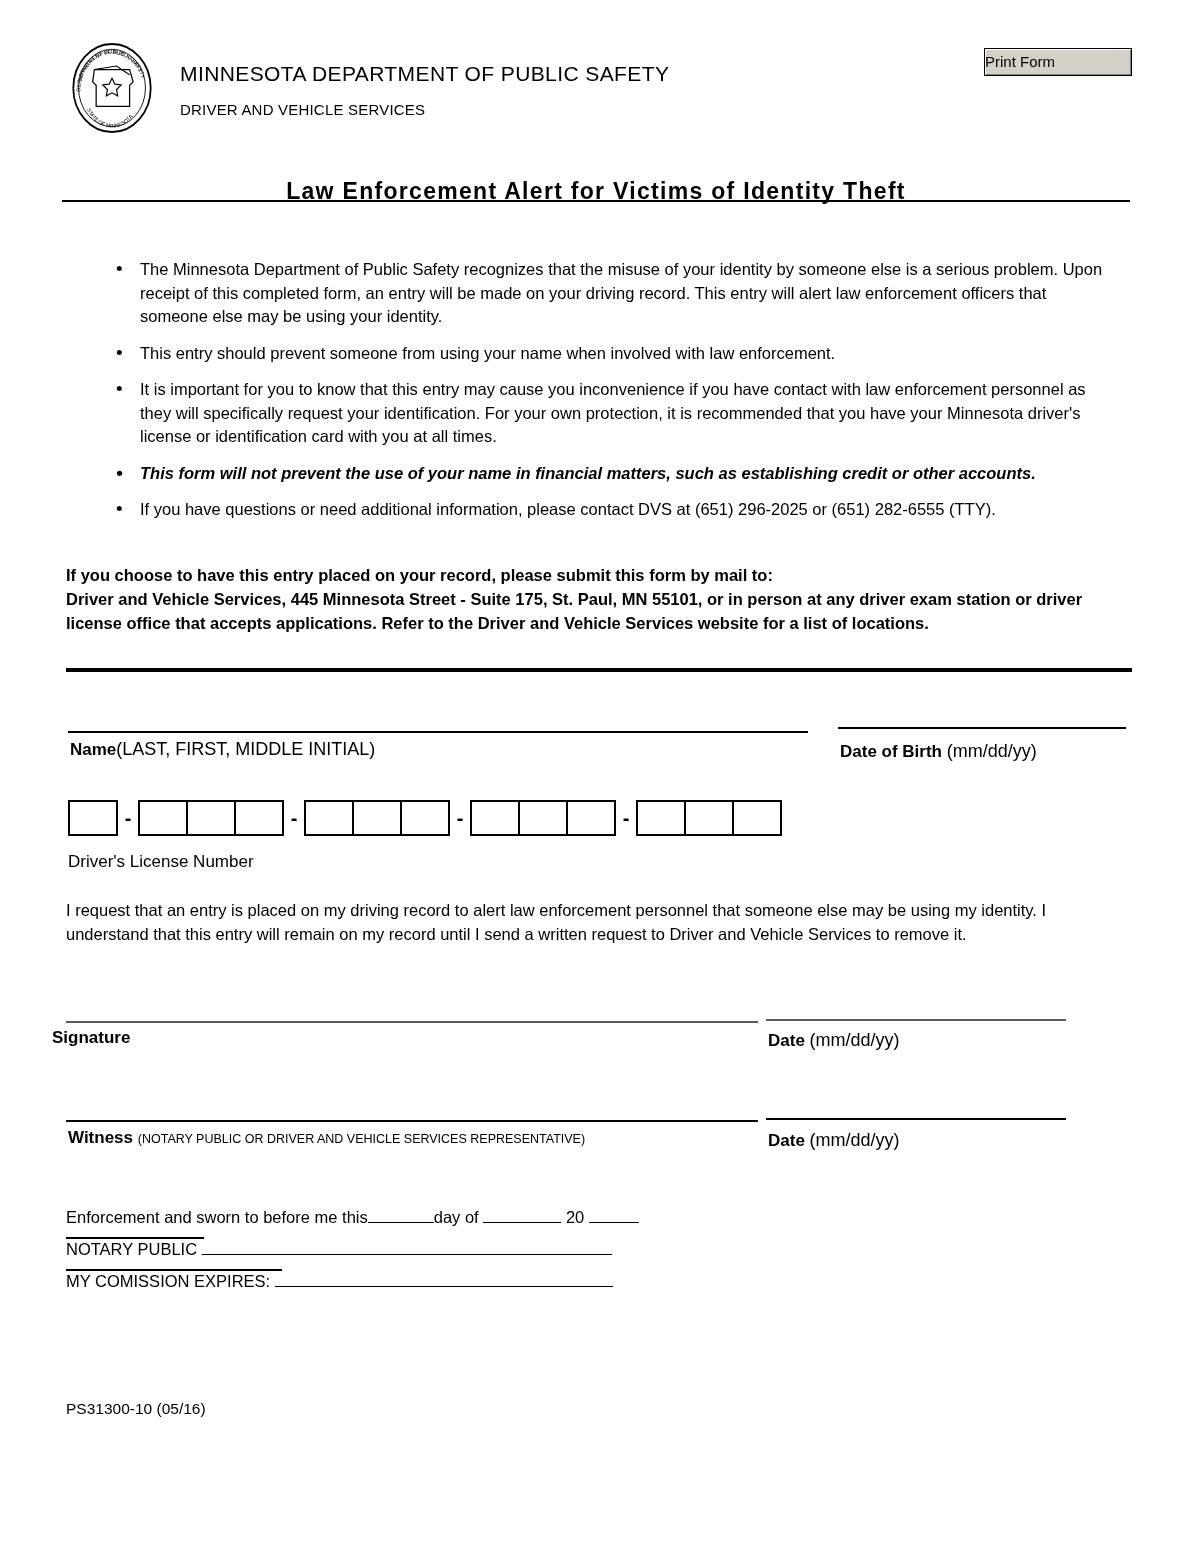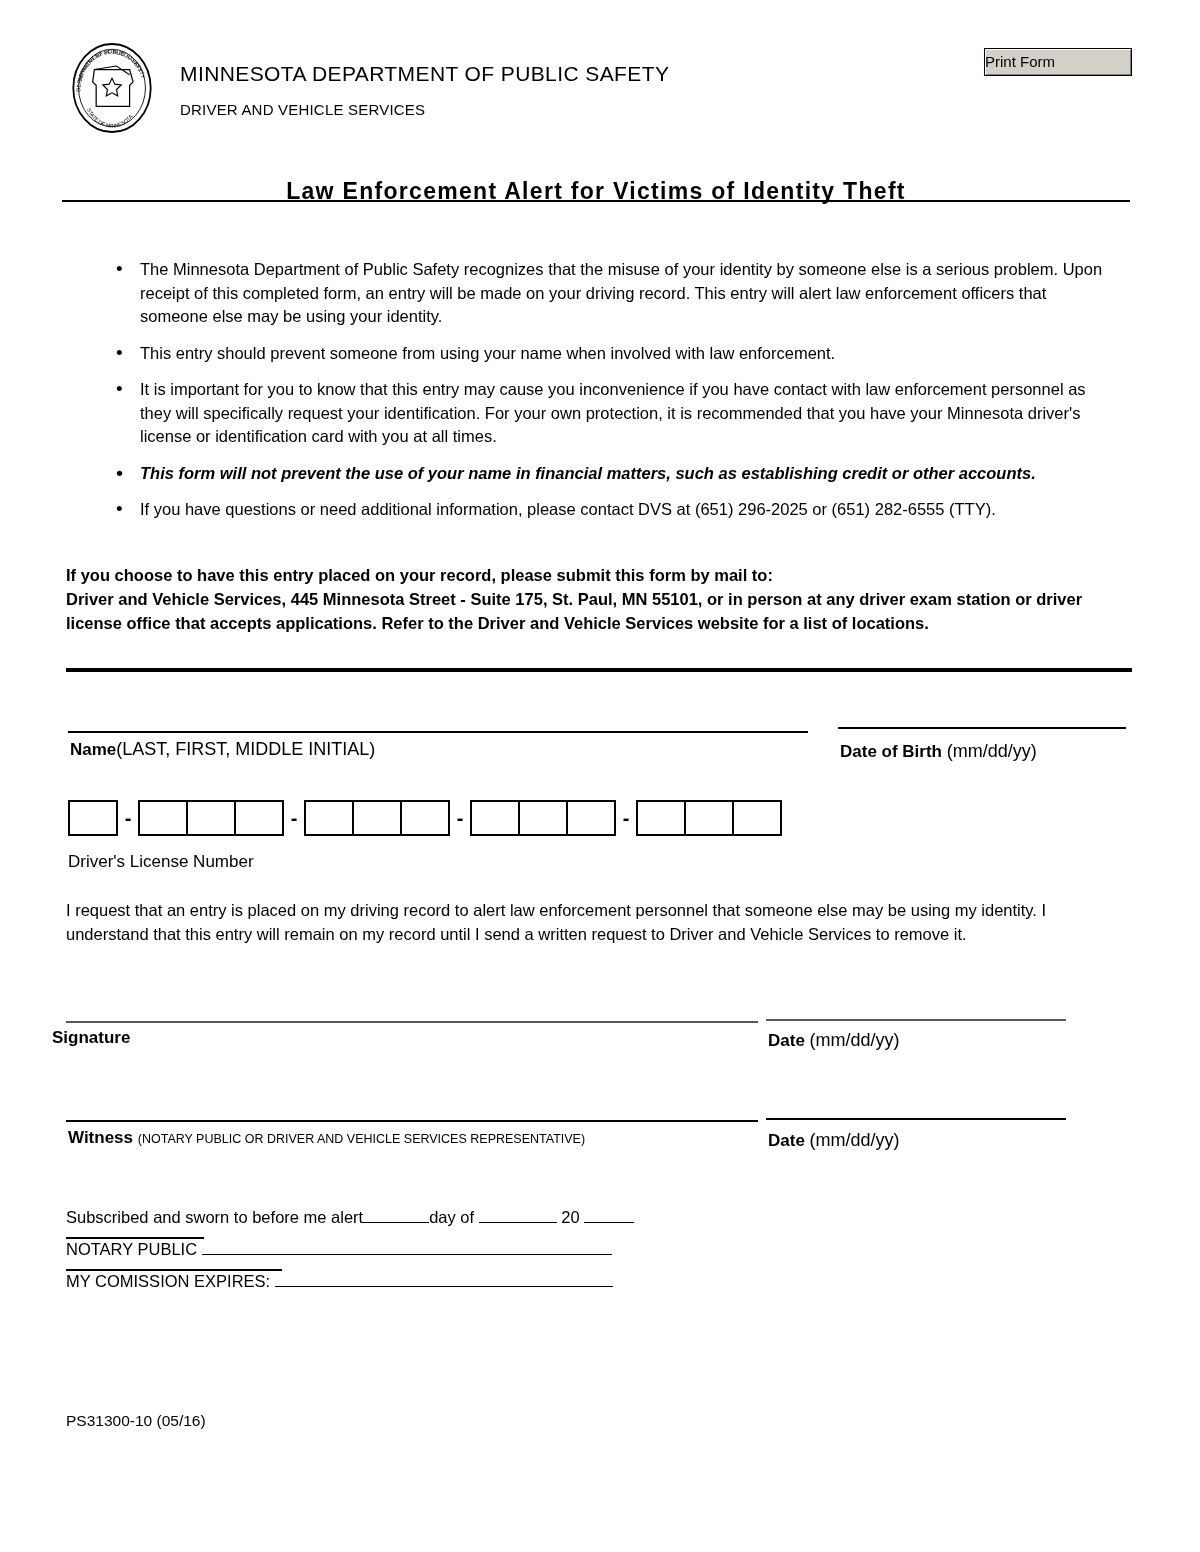--- a/index.html
+++ b/index.html
@@ -227,21 +227,20 @@
     top: 0;
     height: 1.5px;
     background: #000000;
   }
 
   .footer {
     position: absolute;
     left: 66px;
     top: 1400px;
     font-size: 15.5px;
-    margin-top: 12px;
   }
 </style>
 </head>
 <body>
 
 <div class="page">
 
   <div class="seal">
     <svg viewBox="0 0 100 110" width="88" height="100" aria-hidden="true">
       <ellipse cx="50" cy="55" rx="44" ry="50" fill="none" stroke="#000" stroke-width="2"></ellipse>
@@ -350,21 +349,21 @@
   </div>
 
   <div class="line" style="left:766px; top:1118px; width:300px; height:1.5px;"></div>
   <div class="fieldlabel" style="left:768px; top:1130px;">
     <span>Date</span>
     <span class="paren">(mm/dd/yy)</span>
   </div>
 
   <div class="notary">
     <div class="notary-row">
-      <span>Subscribed and sworn to before me alert</span><span class="nline" style="width:66px;"></span><span>day of</span>
+      <span>Enforcement and sworn to before me this</span><span class="nline" style="width:66px;"></span><span>day of</span>
       <span class="nline" style="width:78px;"></span>
       <span>20</span>
       <span class="nline" style="width:50px;"></span>
     </div>
 
     <div class="notary-row">
       <span class="overstub" style="left:0; width:138px;"></span>
       <span>NOTARY PUBLIC</span>
       <span class="nline" style="width:410px;"></span>
     </div>

